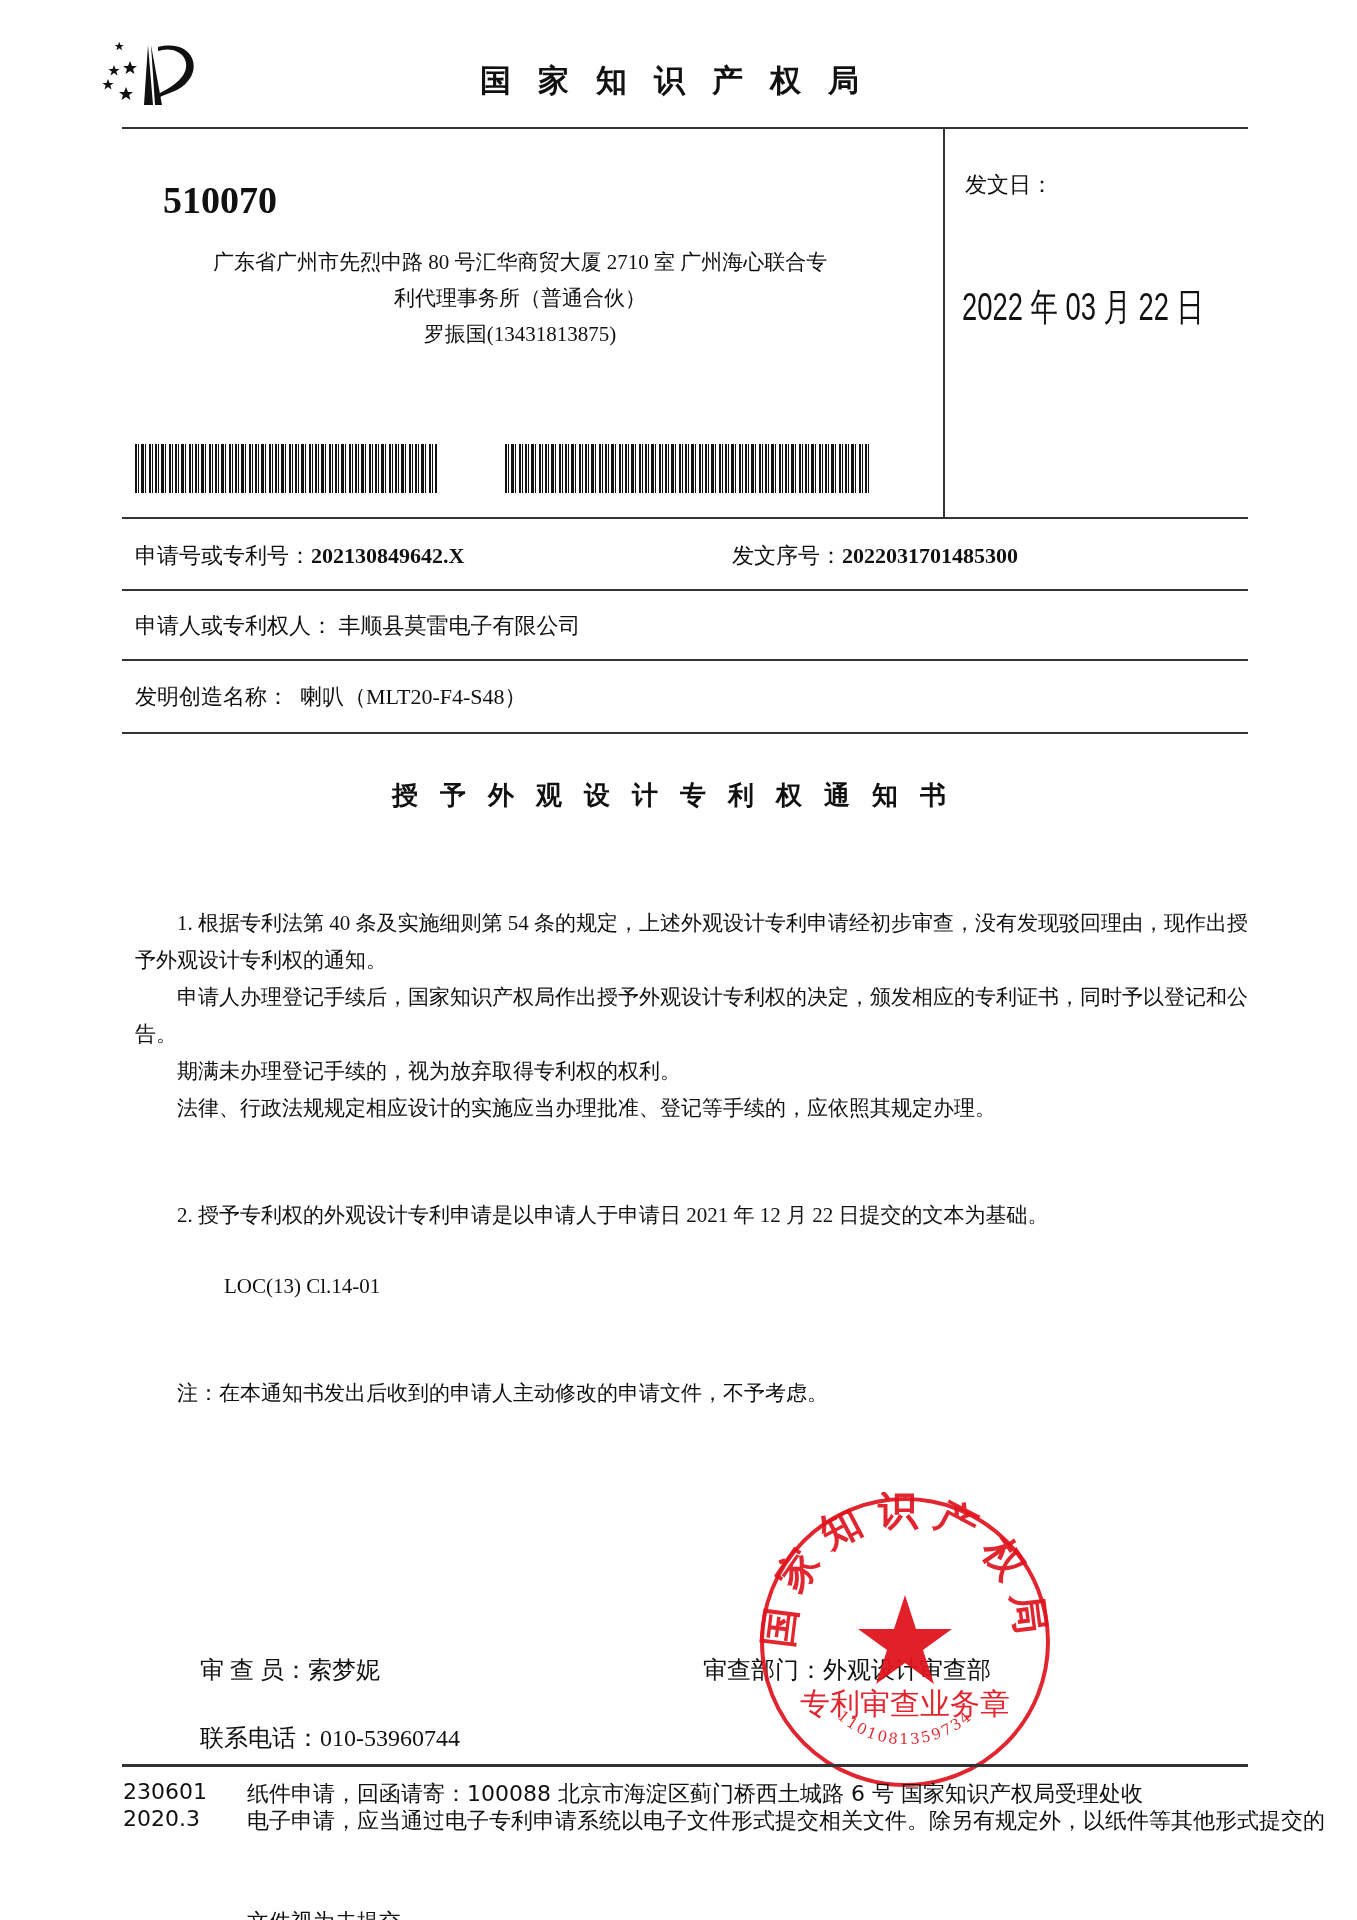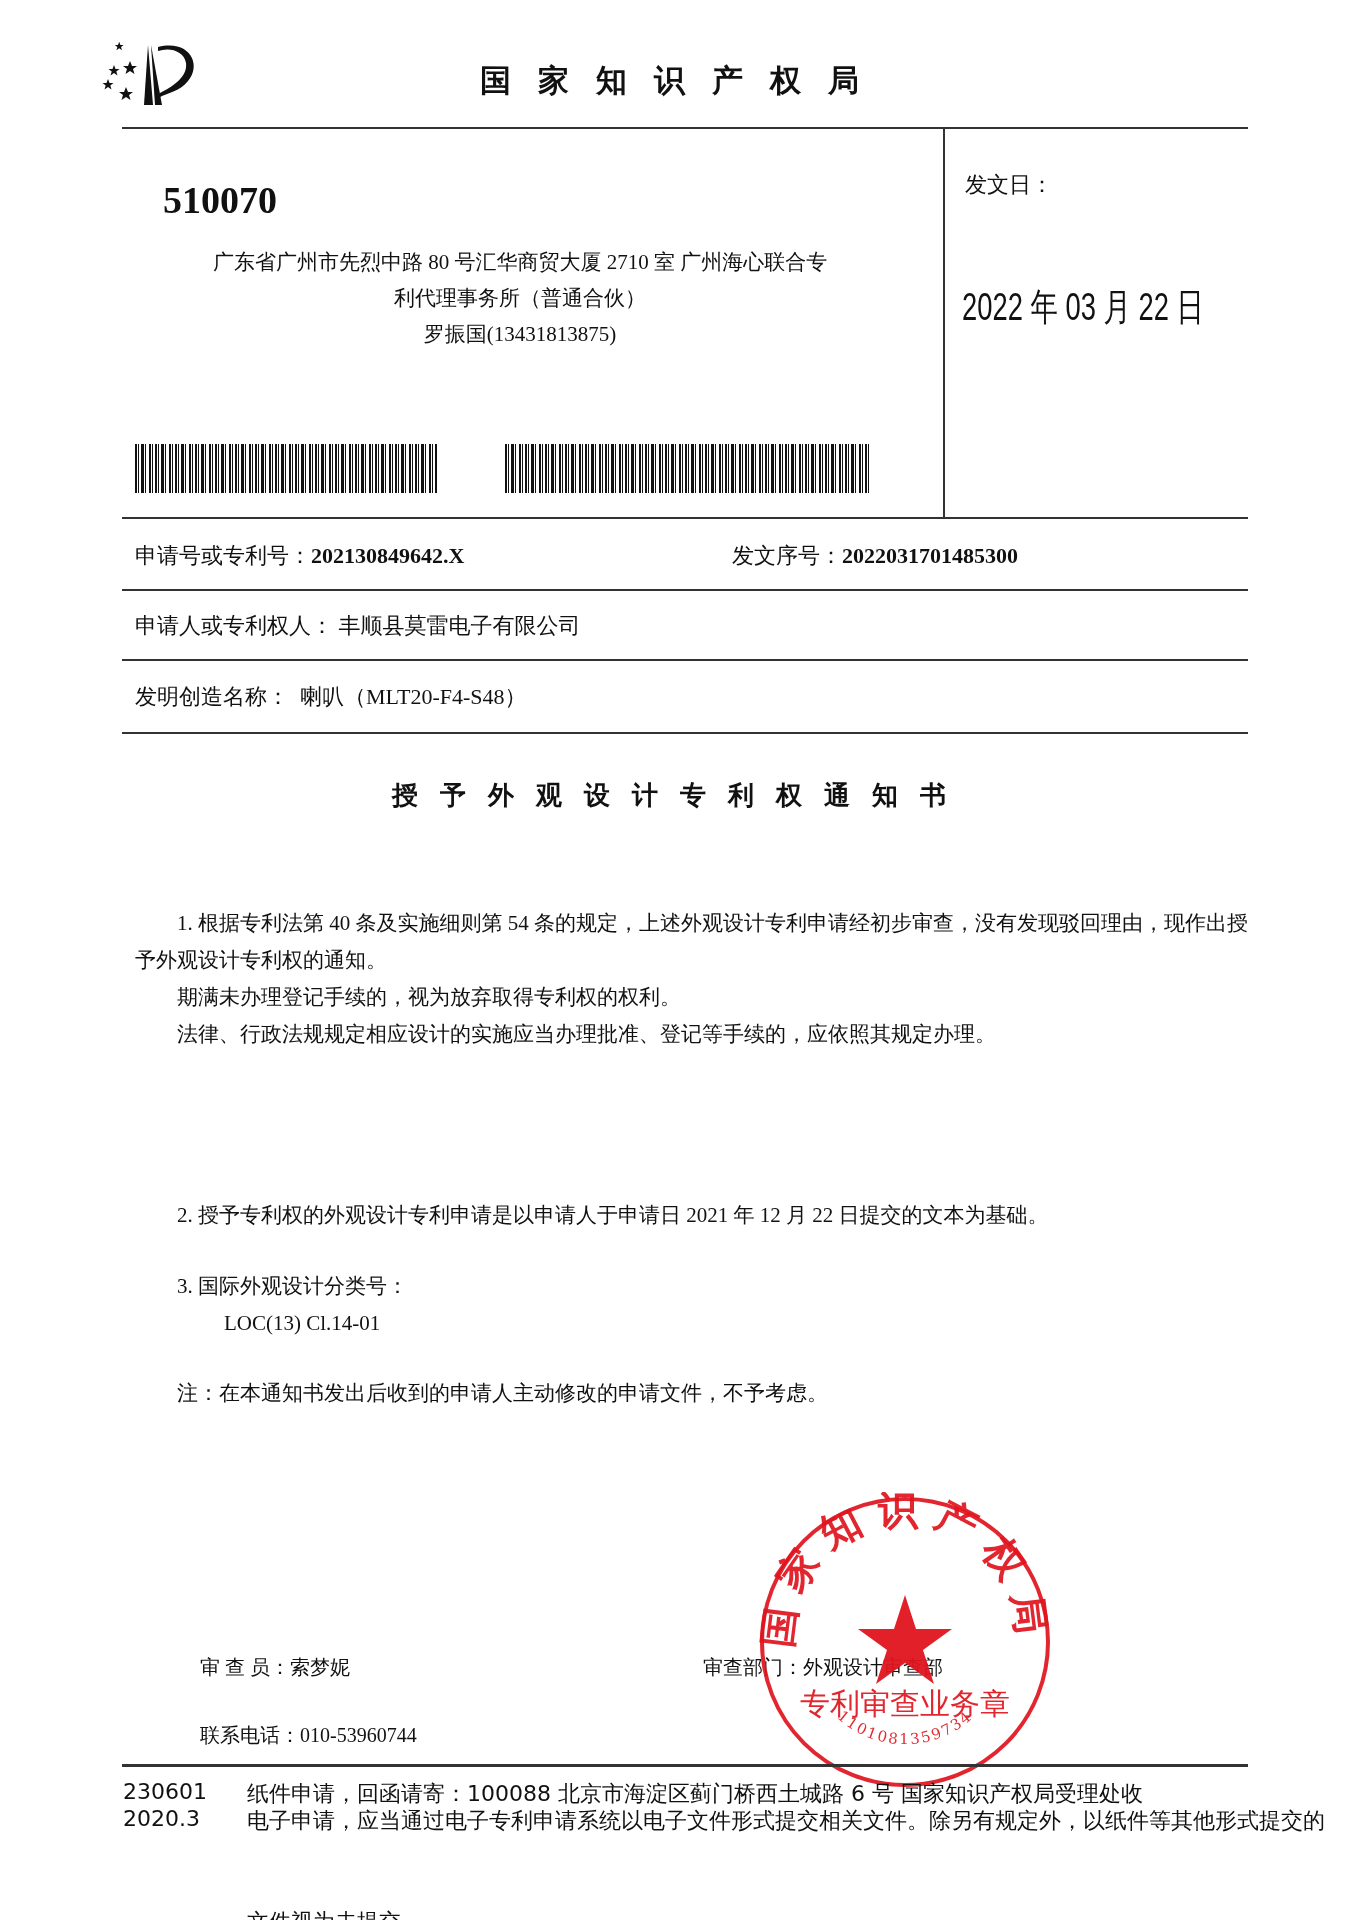--- a/index.html
+++ b/index.html
@@ -30,21 +30,21 @@
   #date-value { left: 962px; top: 282px; font-size: 38px; transform: scaleX(0.72); transform-origin: left top; white-space: nowrap; font-family: "Liberation Sans", sans-serif; }
 
   .row-label { position: absolute; font-size: 22px; white-space: nowrap; font-family: "Liberation Serif", "DejaVu Serif", serif; }
   .row-label b { font-family: "Liberation Serif", serif; }
 
   #notice-title { left: 330px; top: 778px; width: 700px; text-align: center; font-size: 26px; font-weight: bold; letter-spacing: 22px; white-space: nowrap; }
 
   .para { position: absolute; left: 135px; width: 1120px; font-size: 21px; line-height: 37px; font-family: "Liberation Serif", "DejaVu Serif", serif; }
   .para p { margin: 0; text-indent: 42px; }
 
-  .sign { position: absolute; font-size: 20px; white-space: nowrap; font-family: "Liberation Serif", "DejaVu Serif", serif; }
+  .sign { position: absolute; font-size: 24px; white-space: nowrap; font-family: "Liberation Serif", "DejaVu Serif", serif; }
 
   .footer { position: absolute; font-size: 22px; white-space: nowrap; font-family: "DejaVu Sans", sans-serif; }
 
   #seal { left: 755px; top: 1492px; width: 300px; height: 300px; }
 </style>
 </head>
 <body>
 
 <svg id="logo" class="abs" viewBox="0 0 110 80">
   <g fill="#111">
@@ -92,30 +92,30 @@
 
 <div class="row-label" style="left:135px; top:682px;">
   <span>发明创造名称：</span>&nbsp;&nbsp;<span>喇叭（MLT20-F4-S48）</span>
 </div>
 <div class="hline" style="left:122px; top:732px; width:1126px;"></div>
 
 <div id="notice-title" class="abs sans">授予外观设计专利权通知书</div>
 
 <div class="para" style="top:905px;">
   <p>1. 根据专利法第 40 条及实施细则第 54 条的规定，上述外观设计专利申请经初步审查，没有发现驳回理由，现作出授予外观设计专利权的通知。</p>
+  <p>申请人办理登记手续后，国家知识产权局作出授予外观设计专利权的决定，颁发相应的专利证书，同时予以登记和公告。</p>
   <p>期满未办理登记手续的，视为放弃取得专利权的权利。</p>
   <p>法律、行政法规规定相应设计的实施应当办理批准、登记等手续的，应依照其规定办理。</p>
 </div>
 
 <div class="para" style="top:1197px;">
   <p>2. 授予专利权的外观设计专利申请是以申请人于申请日 2021 年 12 月 22 日提交的文本为基础。</p>
 </div>
 
 <div class="para" style="top:1268px;">
-  <p>3. 国际外观设计分类号：</p>
   <p style="text-indent:0; padding-left:89px;">LOC(13) Cl.14-01</p>
 </div>
 
 <div class="para" style="top:1375px;">
   <p>注：在本通知书发出后收到的申请人主动修改的申请文件，不予考虑。</p>
 </div>
 
 <div class="sign" style="left:200px; top:1654px;">
   <span>审 查 员：</span><span>索梦妮</span>
 </div>

